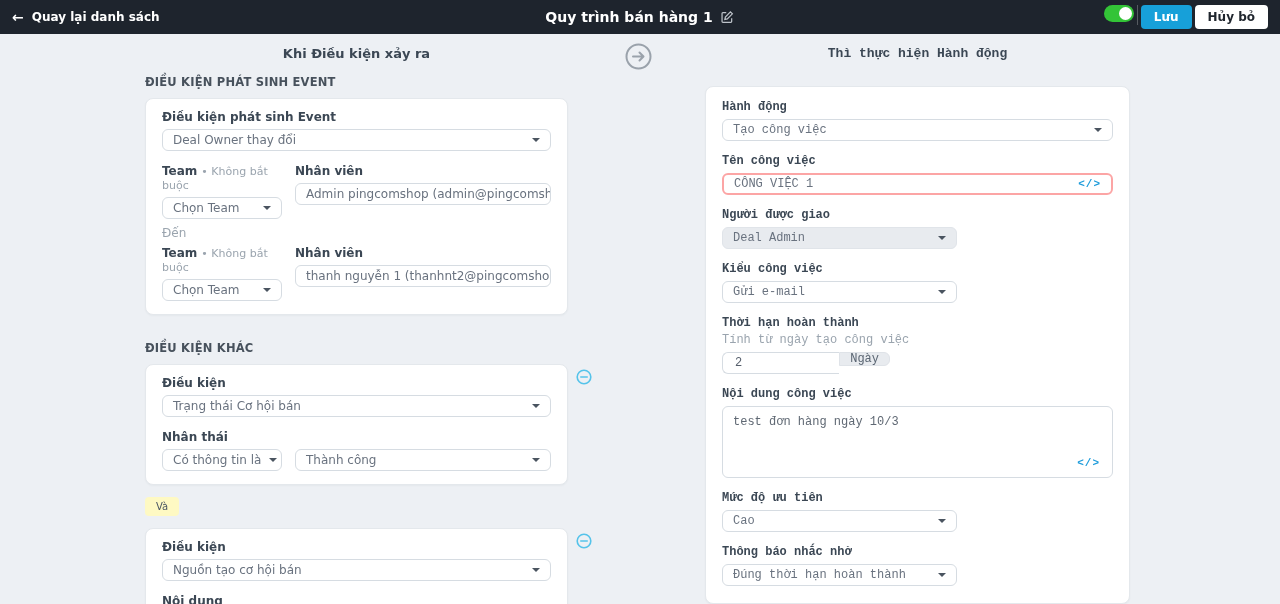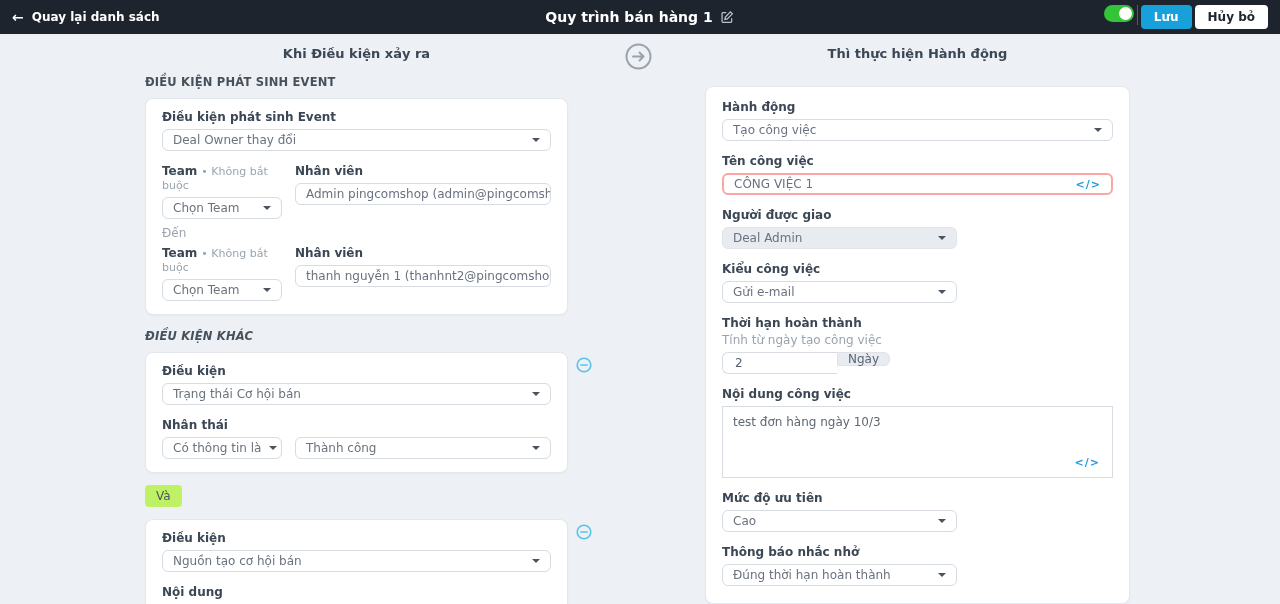--- a/index.html
+++ b/index.html
@@ -34,21 +34,21 @@
     border-radius:50%; background:#fff;
   }
   .topbar-divider { width:1px; height:20px; background:rgba(255,255,255,.25); }
   .btn { border:none; border-radius:4px; font-size:12px; font-weight:bold; padding:5px 13px; cursor:pointer;
          font-family:inherit; }
   .btn-save { background:#17a0d9; color:#fff; }
   .btn-cancel { background:#fff; color:#20262e; }
 
   
   .col-left  { position:absolute; left:145px; top:46px; width:423px; }
-  .col-right { position:absolute; left:705px; top:46px; width:425px; }
+  .col-right { position:absolute; left:705px; top:46px; width:425px;font-family:Liberation Mono, monospace; }
   .col-header { text-align:center; font-size:13px; font-weight:bold; color:#3b4754; margin-bottom:14px; }
   .flow-arrow { position:absolute; left:625px; top:43px; cursor:default; }
 
   .section-label { font-size:11.5px; font-weight:bold; color:#47515c; letter-spacing:.2px; margin:4px 0 9px 0; }
 
   .card {
     background:#fff; border:1px solid #e4e8ec; border-radius:8px;
     padding:11px 16px 13px 16px;
     box-shadow:0 1px 2px rgba(30,40,60,.04);
   }
@@ -75,22 +75,22 @@
   }
   .select.filled { background:#e8ebef; border-color:#e0e4e9; }
 
   .row { display:flex; gap:13px; }
   .w-team { width:120px; flex:none; }
   .w-op   { width:120px; flex:none; }
   .grow { flex:1; min-width:0; }
   .mb { margin-bottom:13px; }
 
   .chip {
-    display:inline-block; background:#bef264; color:#4a5663; border-radius:4px;
-    font-size:12px; padding:4px 11px; margin:12px 0;
+    display:inline-block; background:#fef9c3; color:#4a5663; border-radius:4px;
+    font-size:10px; padding:4px 11px; margin:12px 0;
   }
 
   .text-input {
     height:22px; border:2px solid #fca5a5; border-radius:6px; background:#fff;
     display:flex; align-items:center; padding:0 10px; font-size:12px; color:#69727f;
   }
   .input-with-code { justify-content:space-between; }
   .code-icon { color:#1e9cdb; font-size:11px; font-weight:bold; letter-spacing:1px; cursor:pointer; flex:none; }
 
   .input-group { display:flex; width:168px; }
@@ -98,21 +98,21 @@
     flex:1; height:22px; border:1px solid #d6dce2; border-right:none;
     border-radius:6px 0 0 6px; background:#fff; font-size:12px; color:#555e6b;
     padding:0 12px; font-family:inherit; outline:none; min-width:0;
   }
   .input-group .gp-addon {
     height:14px; background:#e8ebef; border:1px solid #dfe3e8; border-radius:0 6px 6px 0;
     display:flex; align-items:center; padding:0 10px; font-size:12px; color:#5a6572; flex:none;
   }
 
   .textarea-box {
-    position:relative; border:1px solid #d6dce2; border-radius:0; background:#fff;
+    position:relative; border:1px solid #d6dce2; border-radius:6px; background:#fff;
     height:72px; padding:8px 10px;
   }
   .textarea-box textarea {
     width:100%; height:40px; border:none; resize:none; outline:none;
     font-family:inherit; font-size:12px; color:#5f6873; background:transparent;
   }
   .textarea-box .code-icon { position:absolute; right:12px; bottom:8px; }
 
   .w-half { width:235px; }
 </style>
@@ -199,21 +199,21 @@
       <div class="grow">
         <div class="field-label">Nhân viên</div>
         <div class="select">
           <span>thanh nguyễn 1 (thanhnt2@pingcomshop)</span>
 
         </div>
       </div>
     </div>
   </div>
 
-  <div class="section-label" style="margin-top:14px;font-style:italic;">ĐIỀU KIỆN KHÁC</div>
+  <div class="section-label" style="margin-top:26px;">ĐIỀU KIỆN KHÁC</div>
 
   
   <div class="card-wrap">
     <div class="card">
       <div class="field-label">Điều kiện</div>
       <div class="select mb">
         <span>Trạng thái Cơ hội bán</span>
         <span class="caret"></span>
       </div>
       <div class="field-label">Nhân thái</div>

